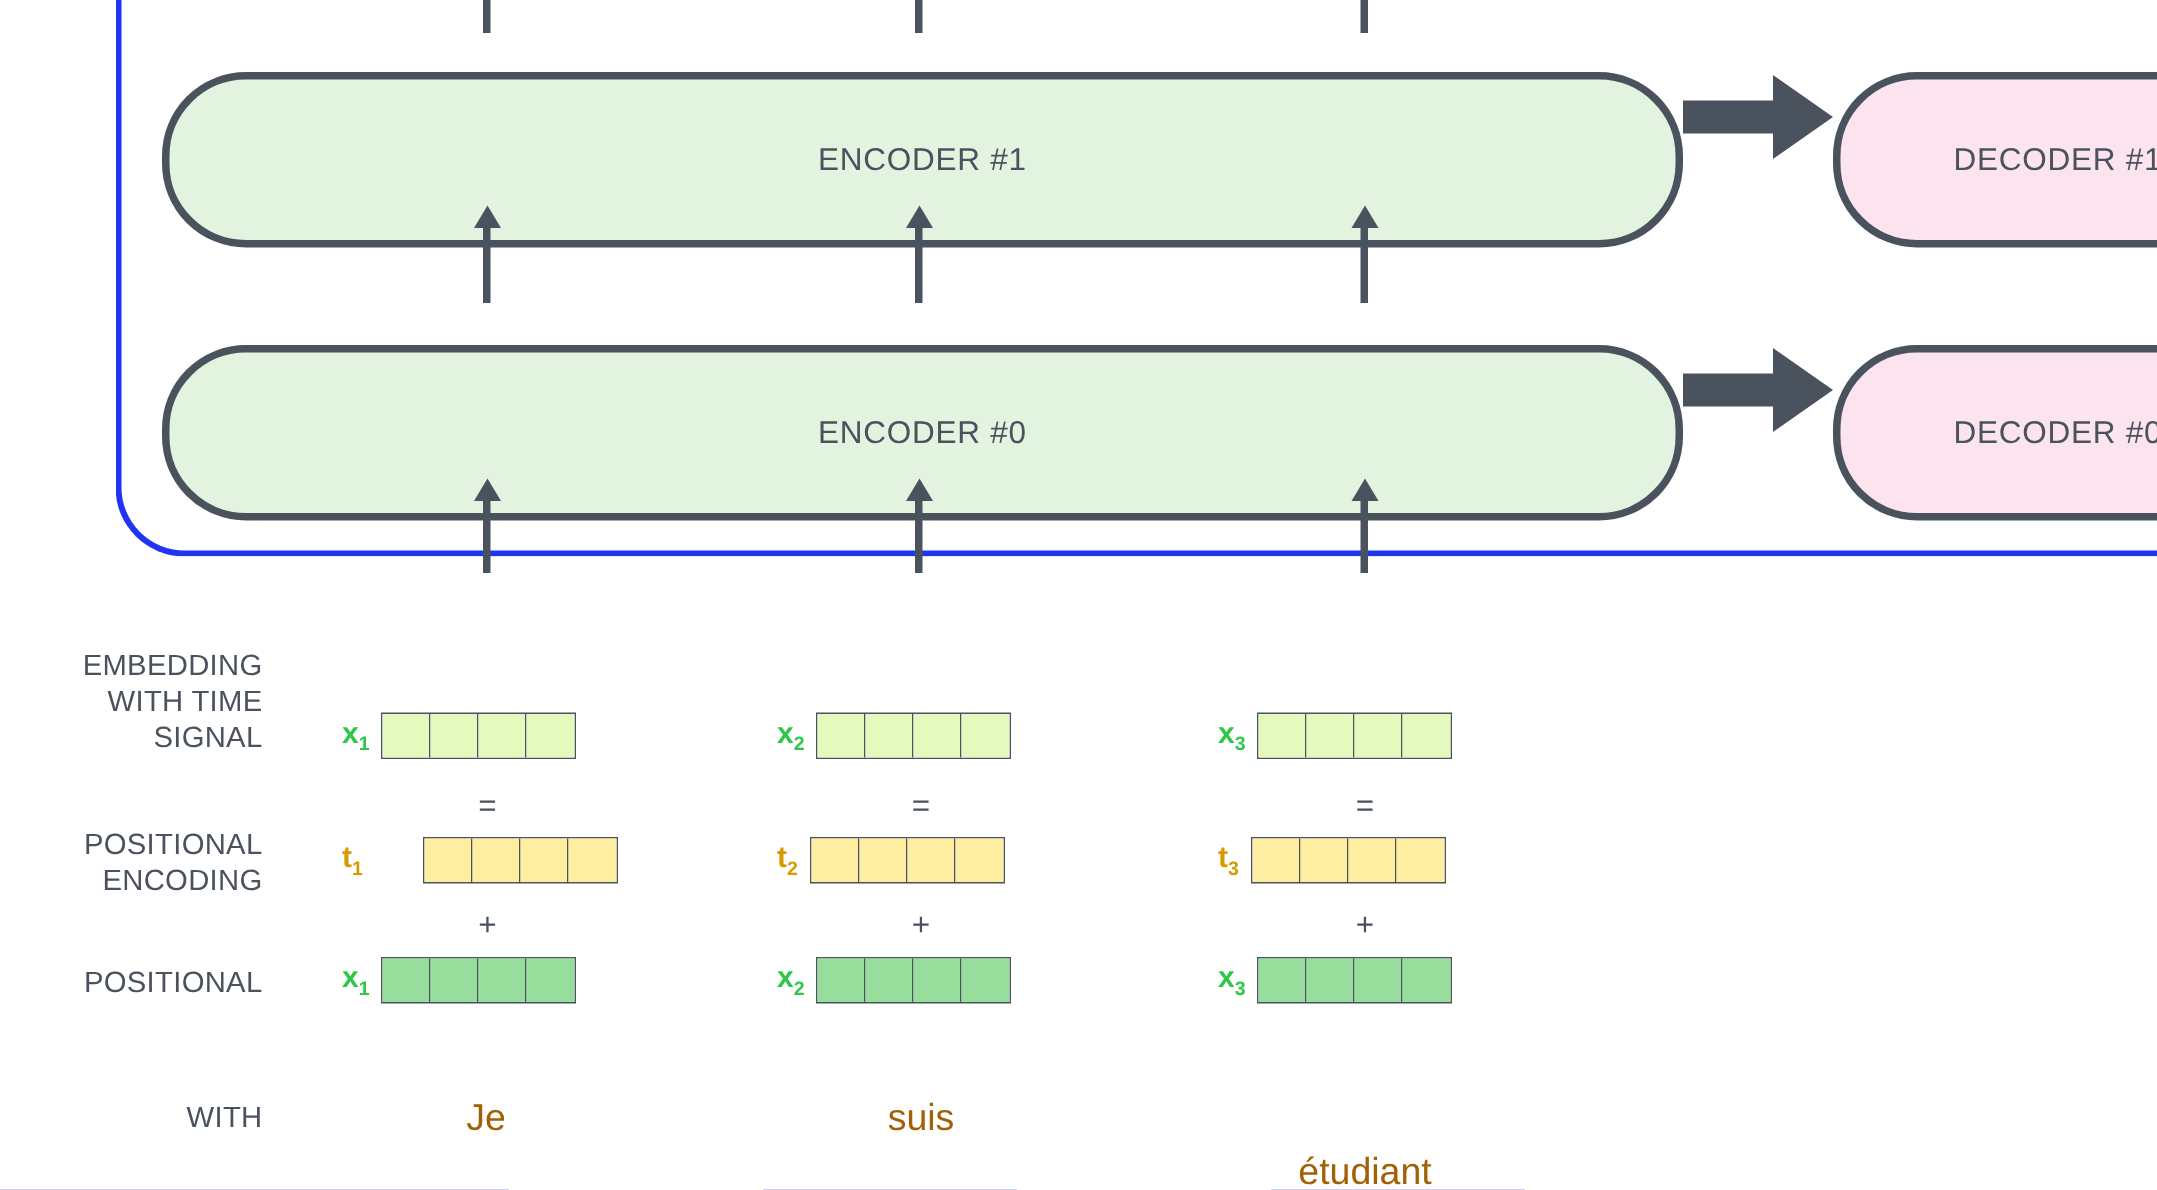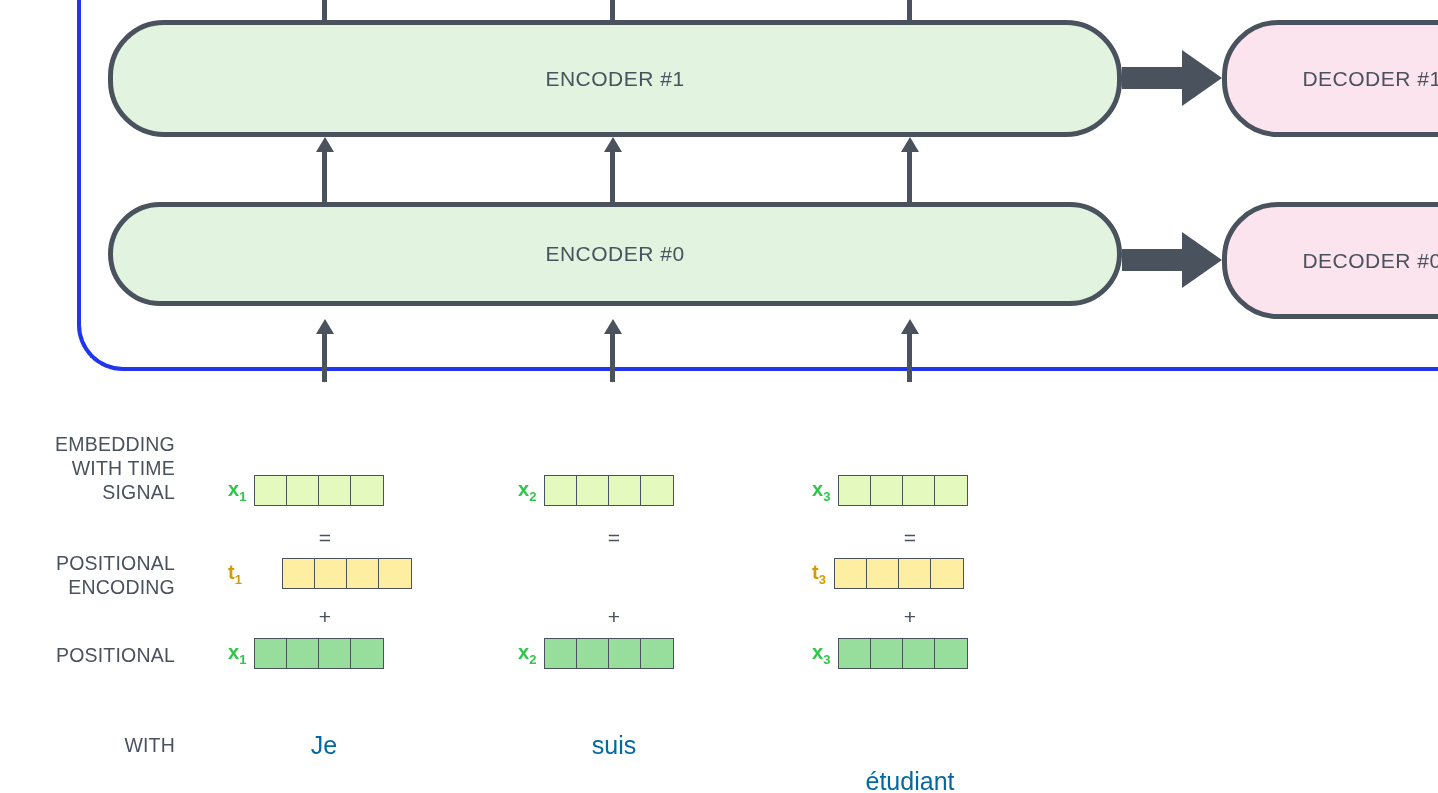--- a/index.html
+++ b/index.html
@@ -38,32 +38,33 @@
 
   
   .block {
     position: absolute;
     box-sizing: border-box;
     border: 5px solid #4a525e;
     border-radius: 56px;
     display: flex;
     align-items: center;
     justify-content: center;
+    margin-top: 28px;
   }
   .block-label {
     font-size: 21px;
     letter-spacing: 0.5px;
     color: #4a525e;
     white-space: nowrap;
   }
   .encoder { background: #e2f4e0; }
   .decoder { background: #fce4ef; }
 
   .enc1 { left: 108px; top: 20px;  width: 1014px; height: 117px; }
-  .enc0 { left: 108px; top: 202px; width: 1014px; height: 104px; }
+  .enc0 { left: 108px; top: 202px; width: 1014px; height: 117px; }
   .dec1 { left: 1222px; top: 20px;  width: 300px; height: 117px; }
   .dec0 { left: 1222px; top: 202px; width: 300px; height: 117px; }
 
   
   .v-arrow {
     position: absolute;
     width: 5px;
     background: #4a525e;
   }
   .v-arrow::after {
@@ -161,21 +162,21 @@
     position: absolute;
     color: #4a525e;
     font-size: 21px;
     text-align: center;
     width: 40px;
     line-height: 1;
   }
 
   .input-word {
     position: absolute;
-    color: #0369a1;
+    color: #a16207;
     font-size: 25px;
     text-align: center;
     white-space: nowrap;
     transform: translateX(-50%);
   }
 </style>
 </head>
 <body>
 
 <div class="canvas">
@@ -267,20 +268,29 @@
   <div class="vec-group" style="left:518px; top:475px;">
     <span class="vec-tag tag-x"><span>x</span><sub>2</sub></span>
     <span class="vec-cells fill-lightgreen">
       <span class="cell"></span>
         <span class="cell"></span>
         <span class="cell"></span>
         <span class="cell"></span>
     </span>
   </div>
   <div class="op" style="left:594px; top:527px;">=</div>
+  <div class="vec-group" style="left:518px; top:558px;">
+    <span class="vec-tag tag-t"><span>t</span><sub>2</sub></span>
+    <span class="vec-cells fill-yellow">
+      <span class="cell"></span>
+        <span class="cell"></span>
+        <span class="cell"></span>
+        <span class="cell"></span>
+    </span>
+  </div>
   <div class="op" style="left:594px; top:606px;">+</div>
   <div class="vec-group" style="left:518px; top:638px;">
     <span class="vec-tag tag-x"><span>x</span><sub>2</sub></span>
     <span class="vec-cells fill-green">
       <span class="cell"></span>
         <span class="cell"></span>
         <span class="cell"></span>
         <span class="cell"></span>
     </span>
   </div>

